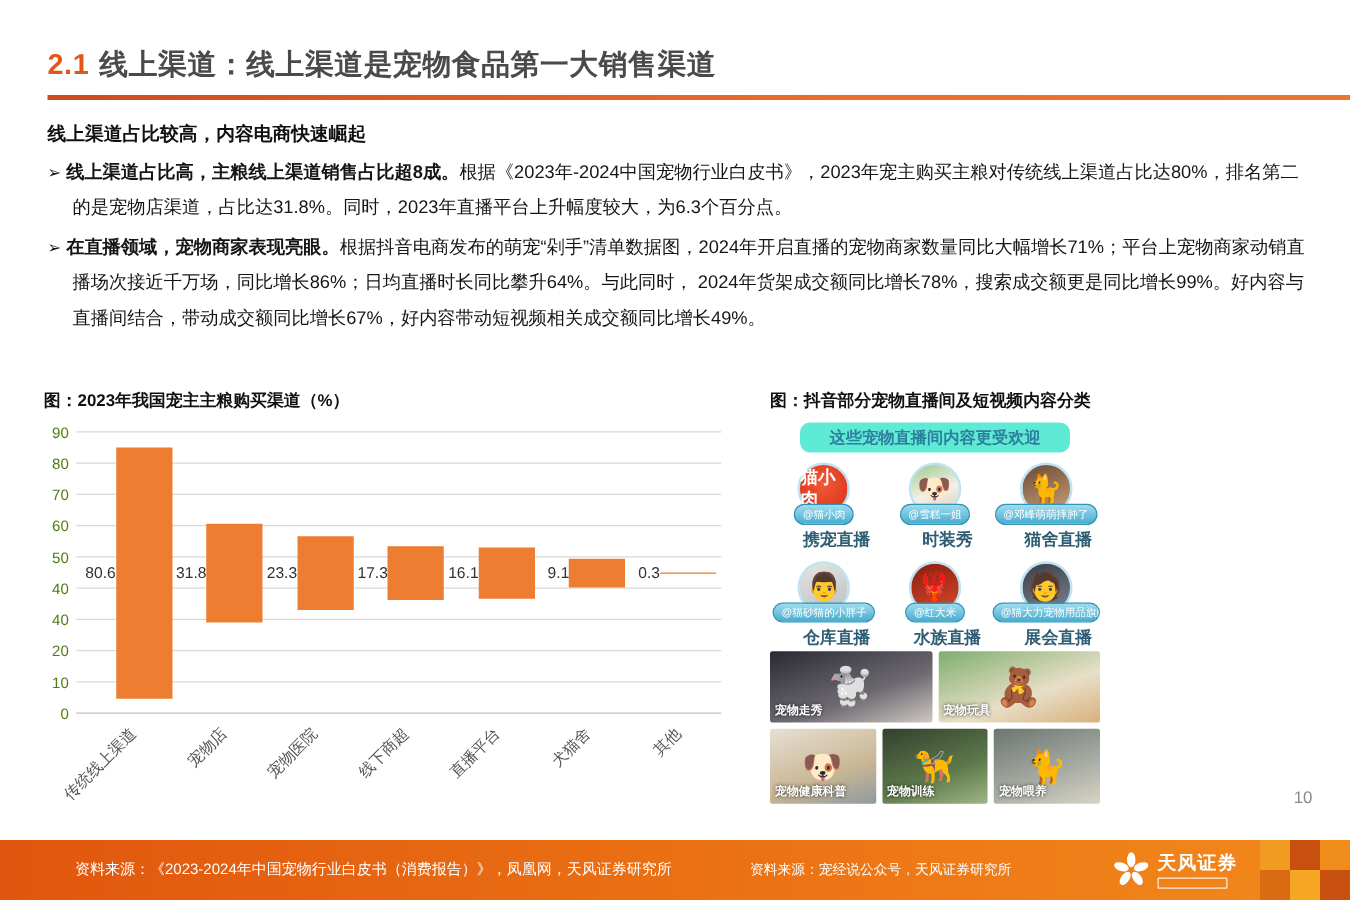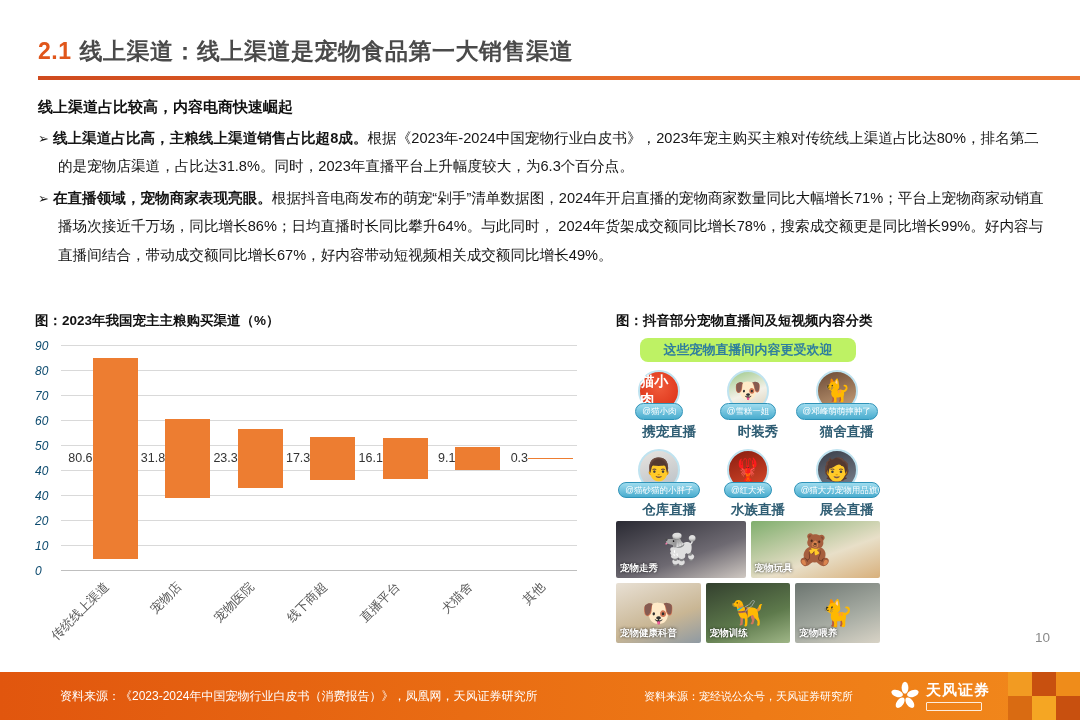--- a/index.html
+++ b/index.html
@@ -18,32 +18,32 @@
   .bullets li { font-size:14.6px; line-height:1.95; color:#151515; margin-bottom:3px; padding-left:20px; text-indent:-20px; }
   .bullet-arrow { font-size:13px; margin-right:4px; }
   .b-bold { font-weight:bold; }
 
   
   .chart-block { position:absolute; left:35px; top:312px; width:548px; }
   .chart-title { font-size:13.5px; font-weight:bold; color:#111; margin-bottom:16px; }
   .chart-plot { position:relative; margin-left:26px; width:516px; height:225px; }
   .gridline { position:absolute; left:0; right:0; height:1px; background:#d9d9d9; }
   .gridline.axis { background:#bfbfbf; }
-  .ytick { position:absolute; left:-26px; width:20px; font-size:12px; color:#0c4a6e; transform:translateY(50%);font-style:italic; }
+  .ytick { position:absolute; left:-26px; width:20px; text-align:right; font-size:12px; color:#4d7c0f; transform:translateY(50%); }
   .bars { position:absolute; left:4px; right:4px; top:0; bottom:0; display:flex; }
   .bar-col { position:relative; flex:1; display:flex; flex-direction:row; justify-content:flex-end; align-items:center; }
   .bar-value { font-size:12.5px; color:#333; margin-bottom:2px; }
   .bar { width:45px; background:#ED7D31; min-height:1px; }
   .xtick { position:absolute; top:calc(100% + 8px); right:50%; transform:rotate(-45deg); transform-origin:top right;
     white-space:nowrap; font-size:12.5px; color:#555; }
 
   
   .rp { position:absolute; left:616px; top:312px; width:264px; }
   .rp-title { font-size:13.5px; font-weight:bold; color:#111; }
-  .banner { margin:8px auto 8px; width:216px; background:#bef264; color:#2e7e9e; font-weight:bold;
+  .banner { margin:8px auto 8px; width:216px; background:#5eead4; color:#2e7e9e; font-weight:bold;
     font-size:13px; text-align:center; border-radius:8px; padding:3px 0; }
   .live-grid { display:grid; grid-template-columns:repeat(3,1fr); row-gap:8px; column-gap:2px; }
   .live-cell { display:flex; flex-direction:column; align-items:center; }
   .avatar { width:42px; height:42px; border-radius:50%; display:flex; align-items:center; justify-content:center;
     font-size:22px; border:2px solid #bfe3f0; z-index:1; }
   .av-0 { background:radial-gradient(circle at 50% 40%,#f05a3a,#d92c12); font-size:14px; color:#fff; font-weight:bold; }
   .av-1 { background:linear-gradient(160deg,#9ec98b,#f3f1e8 55%,#d9cfb8); }
   .av-2 { background:linear-gradient(160deg,#6b4a36,#caa27a); }
   .av-3 { background:linear-gradient(160deg,#e8e4df,#b9c0c6); }
   .av-4 { background:linear-gradient(160deg,#8a1d10,#d8492a); }
@@ -64,21 +64,21 @@
   .ph-3 { background:linear-gradient(160deg,#33402e,#5e7a4c 60%,#9fb687); }
   .ph-4 { background:linear-gradient(160deg,#6c7570,#a8ada4 60%,#d8d3c6); }
   .photo-label { position:absolute; left:4px; bottom:3px; color:#fff; font-size:9.5px; font-weight:bold;
     text-shadow:0 0 3px rgba(0,0,0,.8); }
 
   
   .page-num { position:absolute; right:30px; top:630px; font-size:13.5px; color:#8a8a8a; }
   .footer { position:absolute; left:0; right:0; bottom:0; height:48px;
     background:linear-gradient(90deg,#e1560e,#ee7a16 70%,#f1891c); color:#fff; }
   .src-left { position:absolute; left:60px; top:50%; transform:translateY(-50%); font-size:12px; }
-  .src-right { position:absolute; left:600px; top:50%; transform:translateY(-50%); font-size:11px;margin-left:44px; }
+  .src-right { position:absolute; left:600px; top:50%; transform:translateY(-50%); font-size:11px; }
   .brand { position:absolute; right:90px; top:50%; transform:translateY(-50%); display:flex; align-items:center; gap:6px; }
   .brand-name { font-size:15px; font-weight:bold; letter-spacing:1px; }
   .brand-sub { margin-top:2px; width:56px; height:9px; border:1px solid rgba(255,255,255,.85); border-radius:1px; }
   .fsquares { position:absolute; right:0; top:0; width:72px; height:48px; display:grid;
     grid-template-columns:repeat(3,24px); grid-template-rows:repeat(2,24px); }
   .fsquares div:nth-child(1){background:#f29b22;} .fsquares div:nth-child(2){background:#c8500f;}
   .fsquares div:nth-child(3){background:#ef8c1a;} .fsquares div:nth-child(4){background:#d96b12;}
   .fsquares div:nth-child(5){background:#f5a623;} .fsquares div:nth-child(6){background:#c8500f;}
 </style>
 </head>

